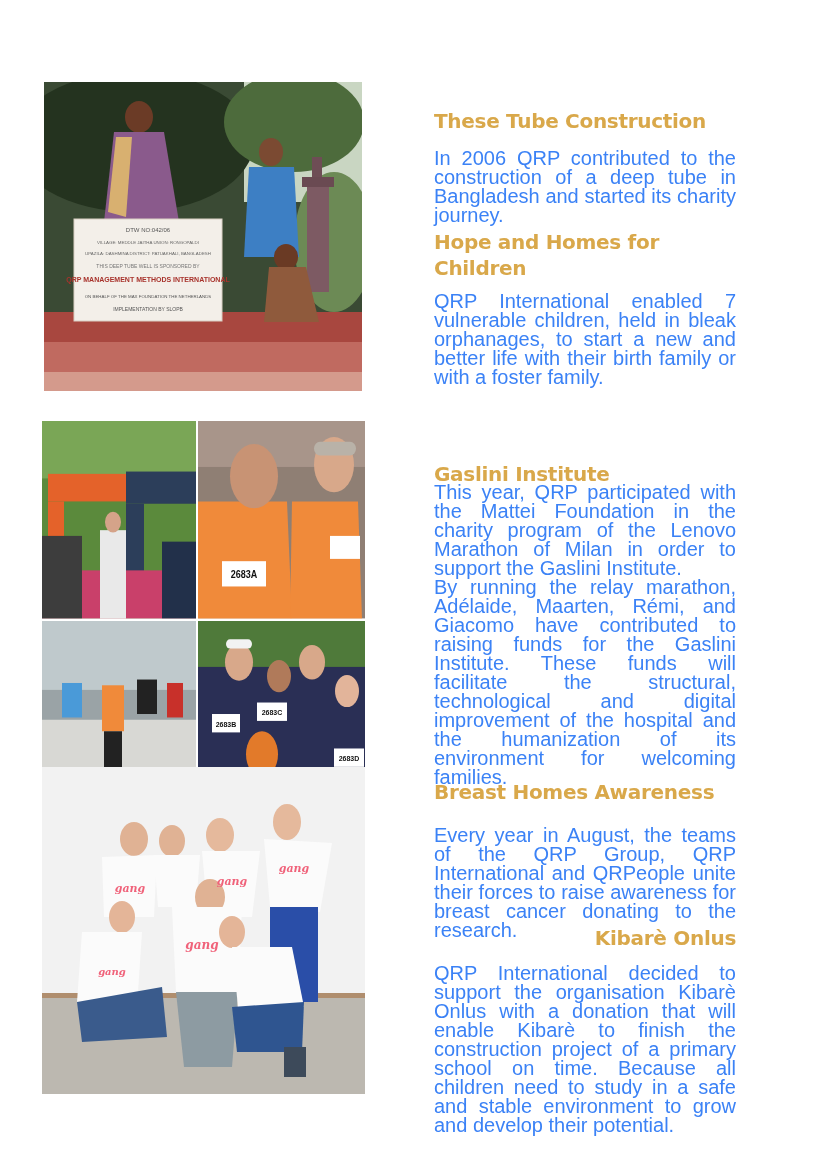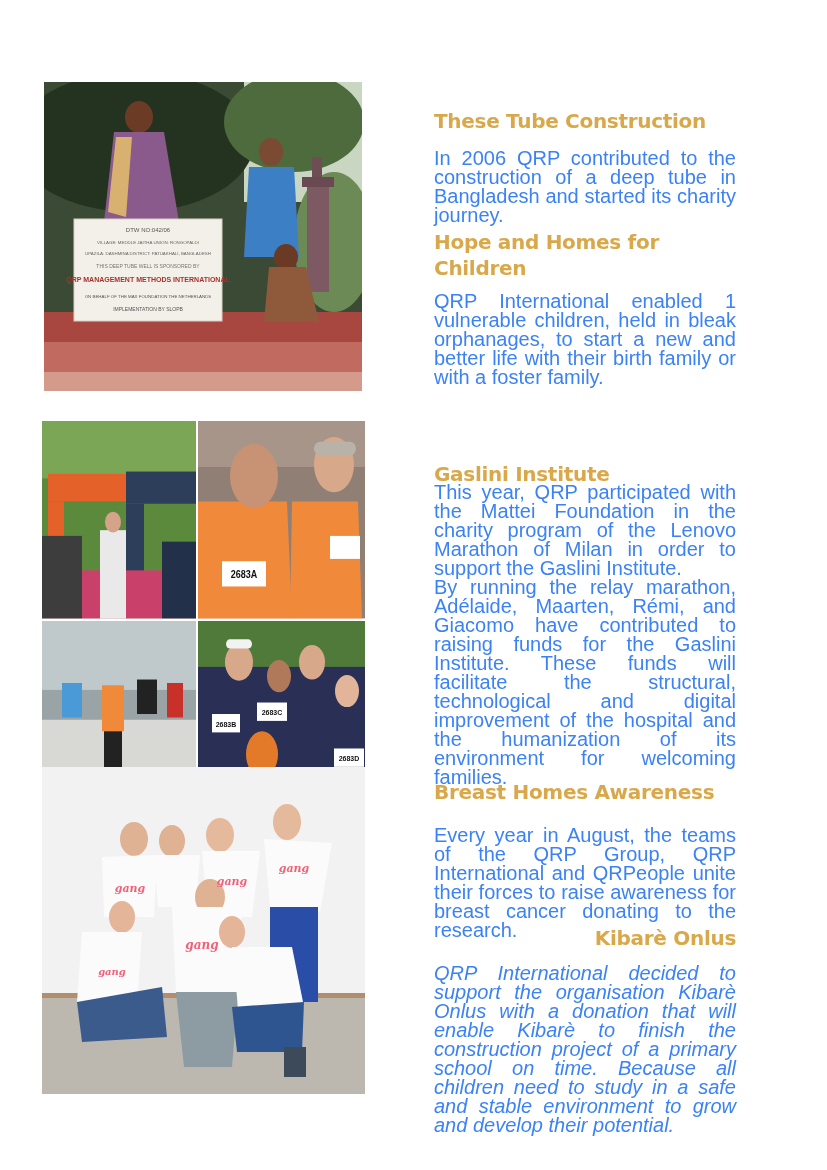--- a/index.html
+++ b/index.html
@@ -139,23 +139,23 @@
     <text x="252" y="105" font-size="11" font-style="italic" font-weight="bold" text-anchor="middle" fill="#f0627a" font-family="DejaVu Serif, serif">gang</text>
     <text x="160" y="182" font-size="12" font-style="italic" font-weight="bold" text-anchor="middle" fill="#f0627a" font-family="DejaVu Serif, serif">gang</text>
     <text x="70" y="208" font-size="10" font-style="italic" font-weight="bold" text-anchor="middle" fill="#f0627a" font-family="DejaVu Serif, serif">gang</text>
   </svg>
 </div>
 
 <h2 class="h" style="top:108px;">These Tube Construction</h2>
 <p class="p" style="top:149px;">In 2006 QRP contributed to the construction of a deep tube in Bangladesh and started its charity journey.</p>
 
 <h2 class="h" style="top:229px; width:230px;">Hope and Homes for Children</h2>
-<p class="p" style="top:292px;">QRP International enabled 1 vulnerable children, held in bleak orphanages, to start a new and better life with their birth family or with a foster family.</p>
+<p class="p" style="top:292px;">QRP International enabled 7 vulnerable children, held in bleak orphanages, to start a new and better life with their birth family or with a foster family.</p>
 
 <h2 class="h" style="top:461px;">Gaslini Institute</h2>
 <p class="p" style="top:483px;">This year, QRP participated with the Mattei Foundation in the charity program of the Lenovo Marathon of Milan in order to support the Gaslini Institute.</p>
 <p class="p" style="top:578px;">By running the relay marathon, Adélaide, Maarten, Rémi, and Giacomo have contributed to raising funds for the Gaslini Institute. These funds will facilitate the structural, technological and digital improvement of the hospital and the humanization of its environment for welcoming families.</p>
 
 <h2 class="h" style="top:779px;">Breast Homes Awareness</h2>
 <p class="p" style="top:826px;">Every year in August, the teams of the QRP Group, QRP International and QRPeople unite their forces to raise awareness for breast cancer donating to the research.</p>
 
 <h2 class="h" style="top:925px;text-align:right;">Kibarè Onlus</h2>
-<p class="p" style="top:964px;font-style:italic;">QRP International decided to support the organisation Kibarè Onlus with a donation that will enable Kibarè to finish the construction project of a primary school on time. Because all children need to study in a safe and stable environment to grow and develop their potential.</p>
+<p class="p" style="top:964px;">QRP International decided to support the organisation Kibarè Onlus with a donation that will enable Kibarè to finish the construction project of a primary school on time. Because all children need to study in a safe and stable environment to grow and develop their potential.</p>
 
 </body></html>

